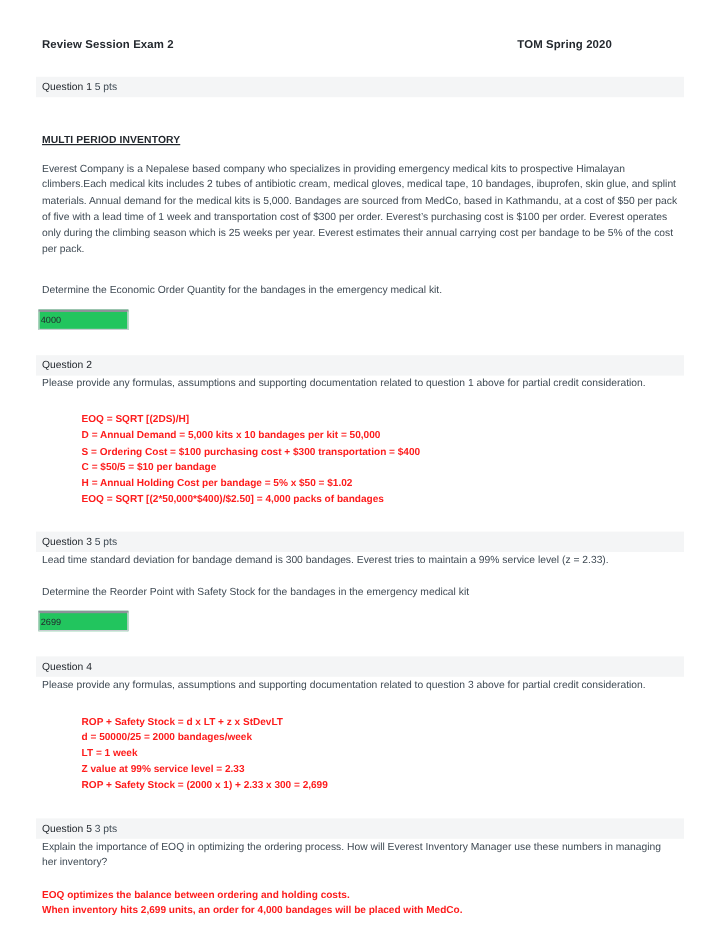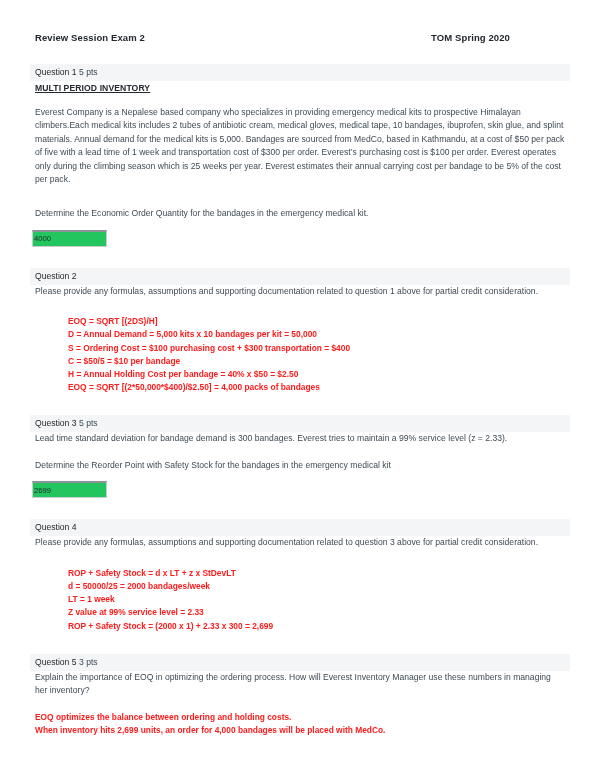--- a/index.html
+++ b/index.html
@@ -70,20 +70,21 @@
     margin-top: 20px;
   }
 
   .subtitle {
     font-size: 8.6px;
     font-weight: bold;
     color: #23282e;
     text-decoration: underline;
     padding: 2px 5px 0 5px;
     letter-spacing: 0.1px;
+    margin-top: 28px;
   }
 
   p.body-text {
     font-size: 8.6px;
     line-height: 13.4px;
     color: #3f4a54;
     margin: 0;
     padding: 0 5px;
     text-align: left;
   }
@@ -151,21 +152,21 @@
     <div class="q-banner">
       <span class="q-label">Question 2</span><span class="q-pts"></span>
     </div>
     <p class="body-text">Please provide any formulas, assumptions and supporting documentation related to question 1 above for partial credit consideration.</p>
     <div class="gap-lg"></div>
     <div class="solution indented">
       <span class="line">EOQ = SQRT [(2DS)/H]</span>
       <span class="line">D = Annual Demand = 5,000 kits x 10 bandages per kit = 50,000</span>
       <span class="line">S = Ordering Cost = $100 purchasing cost + $300 transportation = $400</span>
       <span class="line">C = $50/5 = $10 per bandage</span>
-      <span class="line">H = Annual Holding Cost per bandage = 40% x $50 = $2.50</span>
+      <span class="line">H = Annual Holding Cost per bandage = 5% x $50 = $1.02</span>
       <span class="line">EOQ = SQRT [(2*50,000*$400)/$2.50] = 4,000 packs of bandages</span>
     </div>
 
     <div class="gap-xl"></div>
 
     <div class="q-banner">
       <span class="q-label">Question 3</span><span class="q-pts"> 5 pts</span>
     </div>
     <p class="body-text">Lead time standard deviation for bandage demand is 300 bandages. Everest  tries to maintain a 99% service level (z = 2.33).</p>
     <div class="gap-md"></div>

